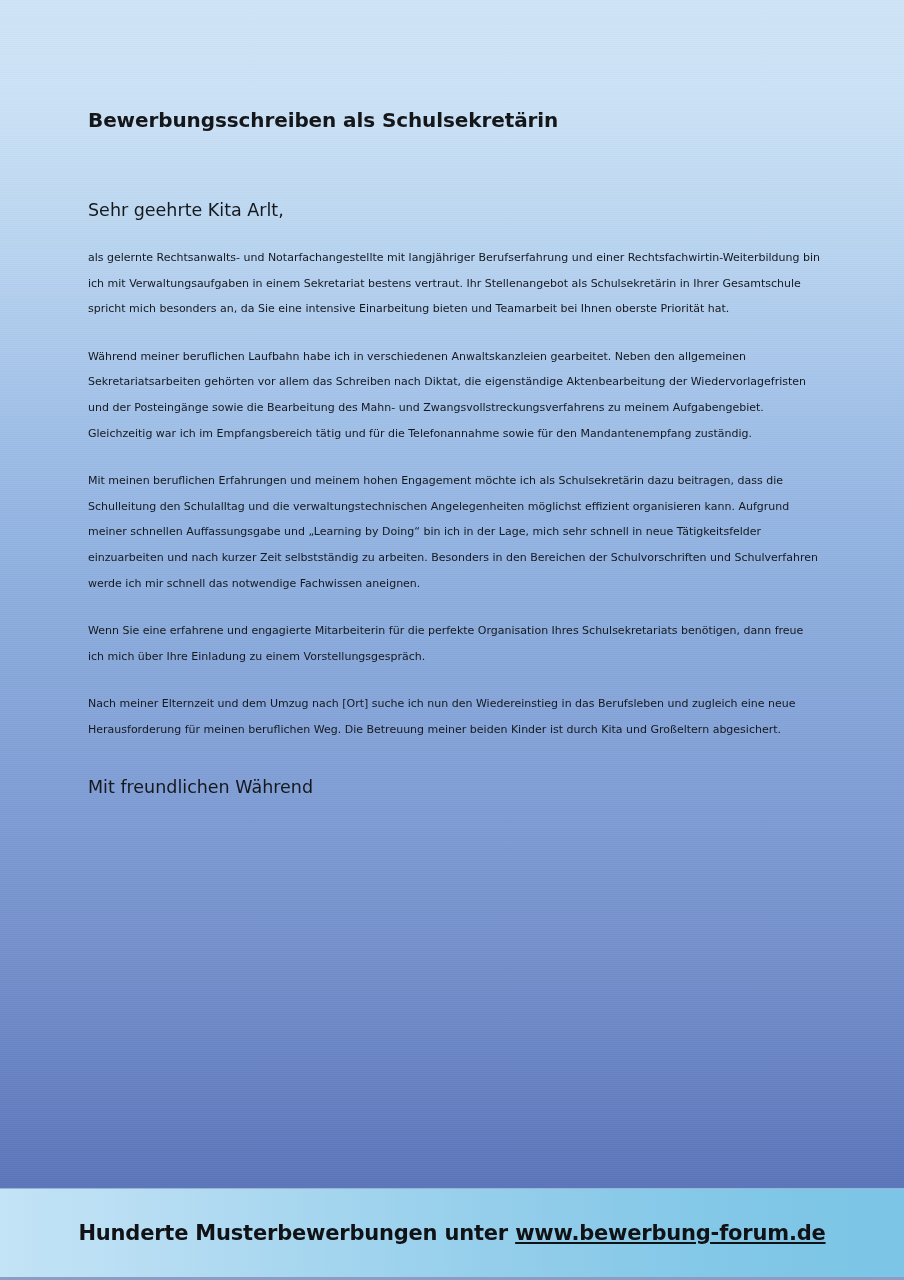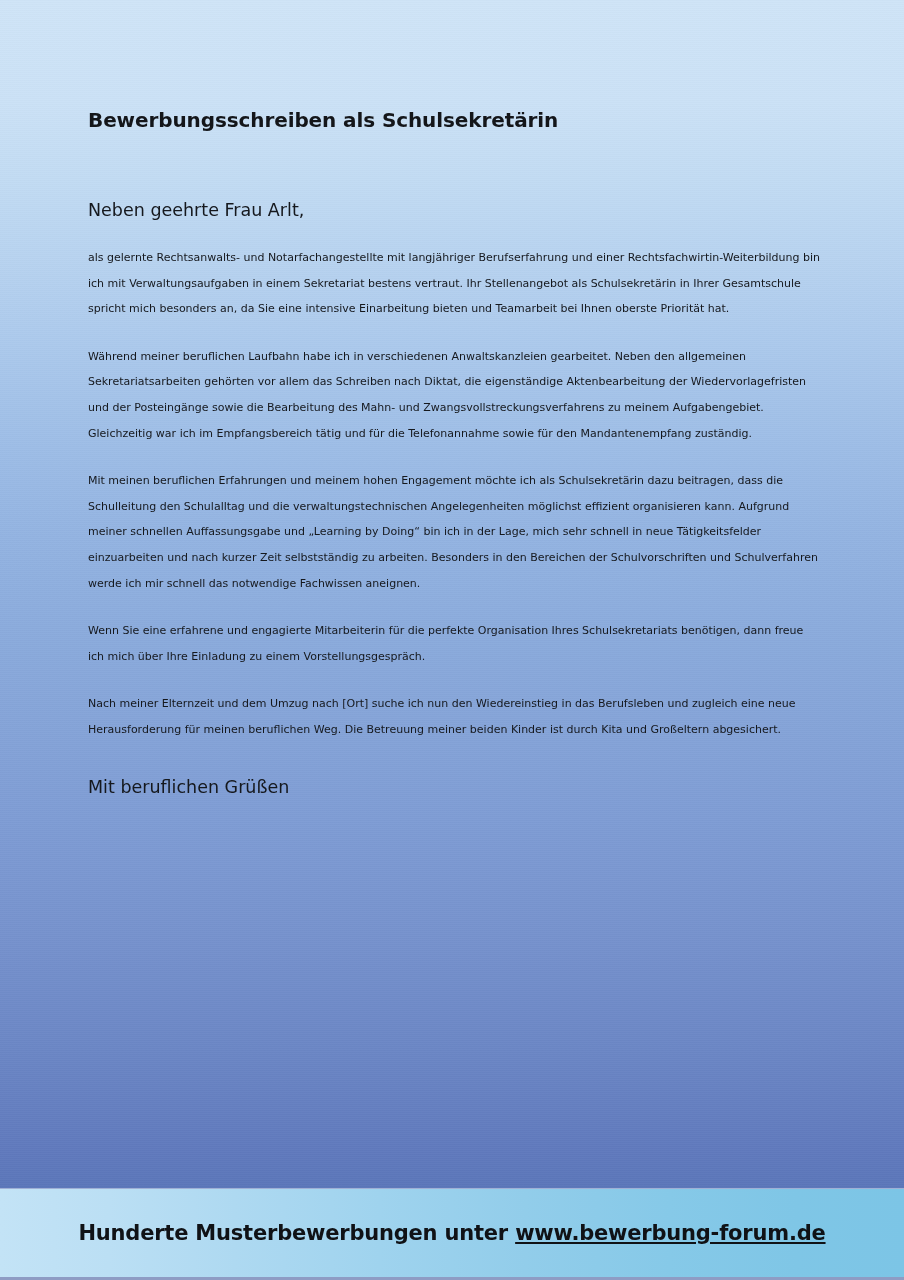--- a/index.html
+++ b/index.html
@@ -132,33 +132,33 @@
 </style>
 </head>
 <body>
 
 <div id="page">
 
   <div id="letter-body">
 
     <h1 class="doc-title">Bewerbungsschreiben als Schulsekretärin</h1>
 
-    <p class="salutation">Neben geehrte Frau Arlt,</p>
+    <p class="salutation">Sehr geehrte Kita Arlt,</p>
 
     <p class="para">als gelernte Rechtsanwalts- und Notarfachangestellte mit langjähriger Berufserfahrung und einer Rechtsfachwirtin-Weiterbildung bin ich mit Verwaltungsaufgaben in einem Sekretariat bestens vertraut. Ihr Stellenangebot als Schulsekretärin in Ihrer Gesamtschule spricht mich besonders an, da Sie eine intensive Einarbeitung bieten und Teamarbeit bei Ihnen oberste Priorität hat.</p>
 
     <p class="para">Während meiner beruflichen Laufbahn habe ich in verschiedenen Anwaltskanzleien gearbeitet. Neben den allgemeinen Sekretariatsarbeiten gehörten vor allem das Schreiben nach Diktat, die eigenständige Aktenbearbeitung der Wiedervorlagefristen und der Posteingänge sowie die Bearbeitung des Mahn- und Zwangsvollstreckungsverfahrens zu meinem Aufgabengebiet. Gleichzeitig war ich im Empfangsbereich tätig und für die Telefonannahme sowie für den Mandantenempfang zuständig.</p>
 
     <p class="para">Mit meinen beruflichen Erfahrungen und meinem hohen Engagement möchte ich als Schulsekretärin dazu beitragen, dass die Schulleitung den Schulalltag und die verwaltungstechnischen Angelegenheiten möglichst effizient organisieren kann. Aufgrund meiner schnellen Auffassungsgabe und „Learning by Doing“ bin ich in der Lage, mich sehr schnell in neue Tätigkeitsfelder einzuarbeiten und nach kurzer Zeit selbstständig zu arbeiten. Besonders in den Bereichen der Schulvorschriften und Schulverfahren werde ich mir schnell das notwendige Fachwissen aneignen.</p>
 
     <p class="para">Wenn Sie eine erfahrene und engagierte Mitarbeiterin für die perfekte Organisation Ihres Schulsekretariats benötigen, dann freue ich mich über Ihre Einladung zu einem Vorstellungsgespräch.</p>
 
     <p class="para">Nach meiner Elternzeit und dem Umzug nach [Ort] suche ich nun den Wiedereinstieg in das Berufsleben und zugleich eine neue Herausforderung für meinen beruflichen Weg. Die Betreuung meiner beiden Kinder ist durch Kita und Großeltern abgesichert.</p>
 
-    <p class="closing">Mit beruflichen Grüßen</p>
+    <p class="closing">Mit freundlichen Während</p>
 
   </div>
 
   <div id="footer-banner">
     <div id="footer-text">
       <span>Hunderte Musterbewerbungen unter </span><a id="footer-url" href="#">www.bewerbung-forum.de</a>
     </div>
   </div>
 
 </div>

